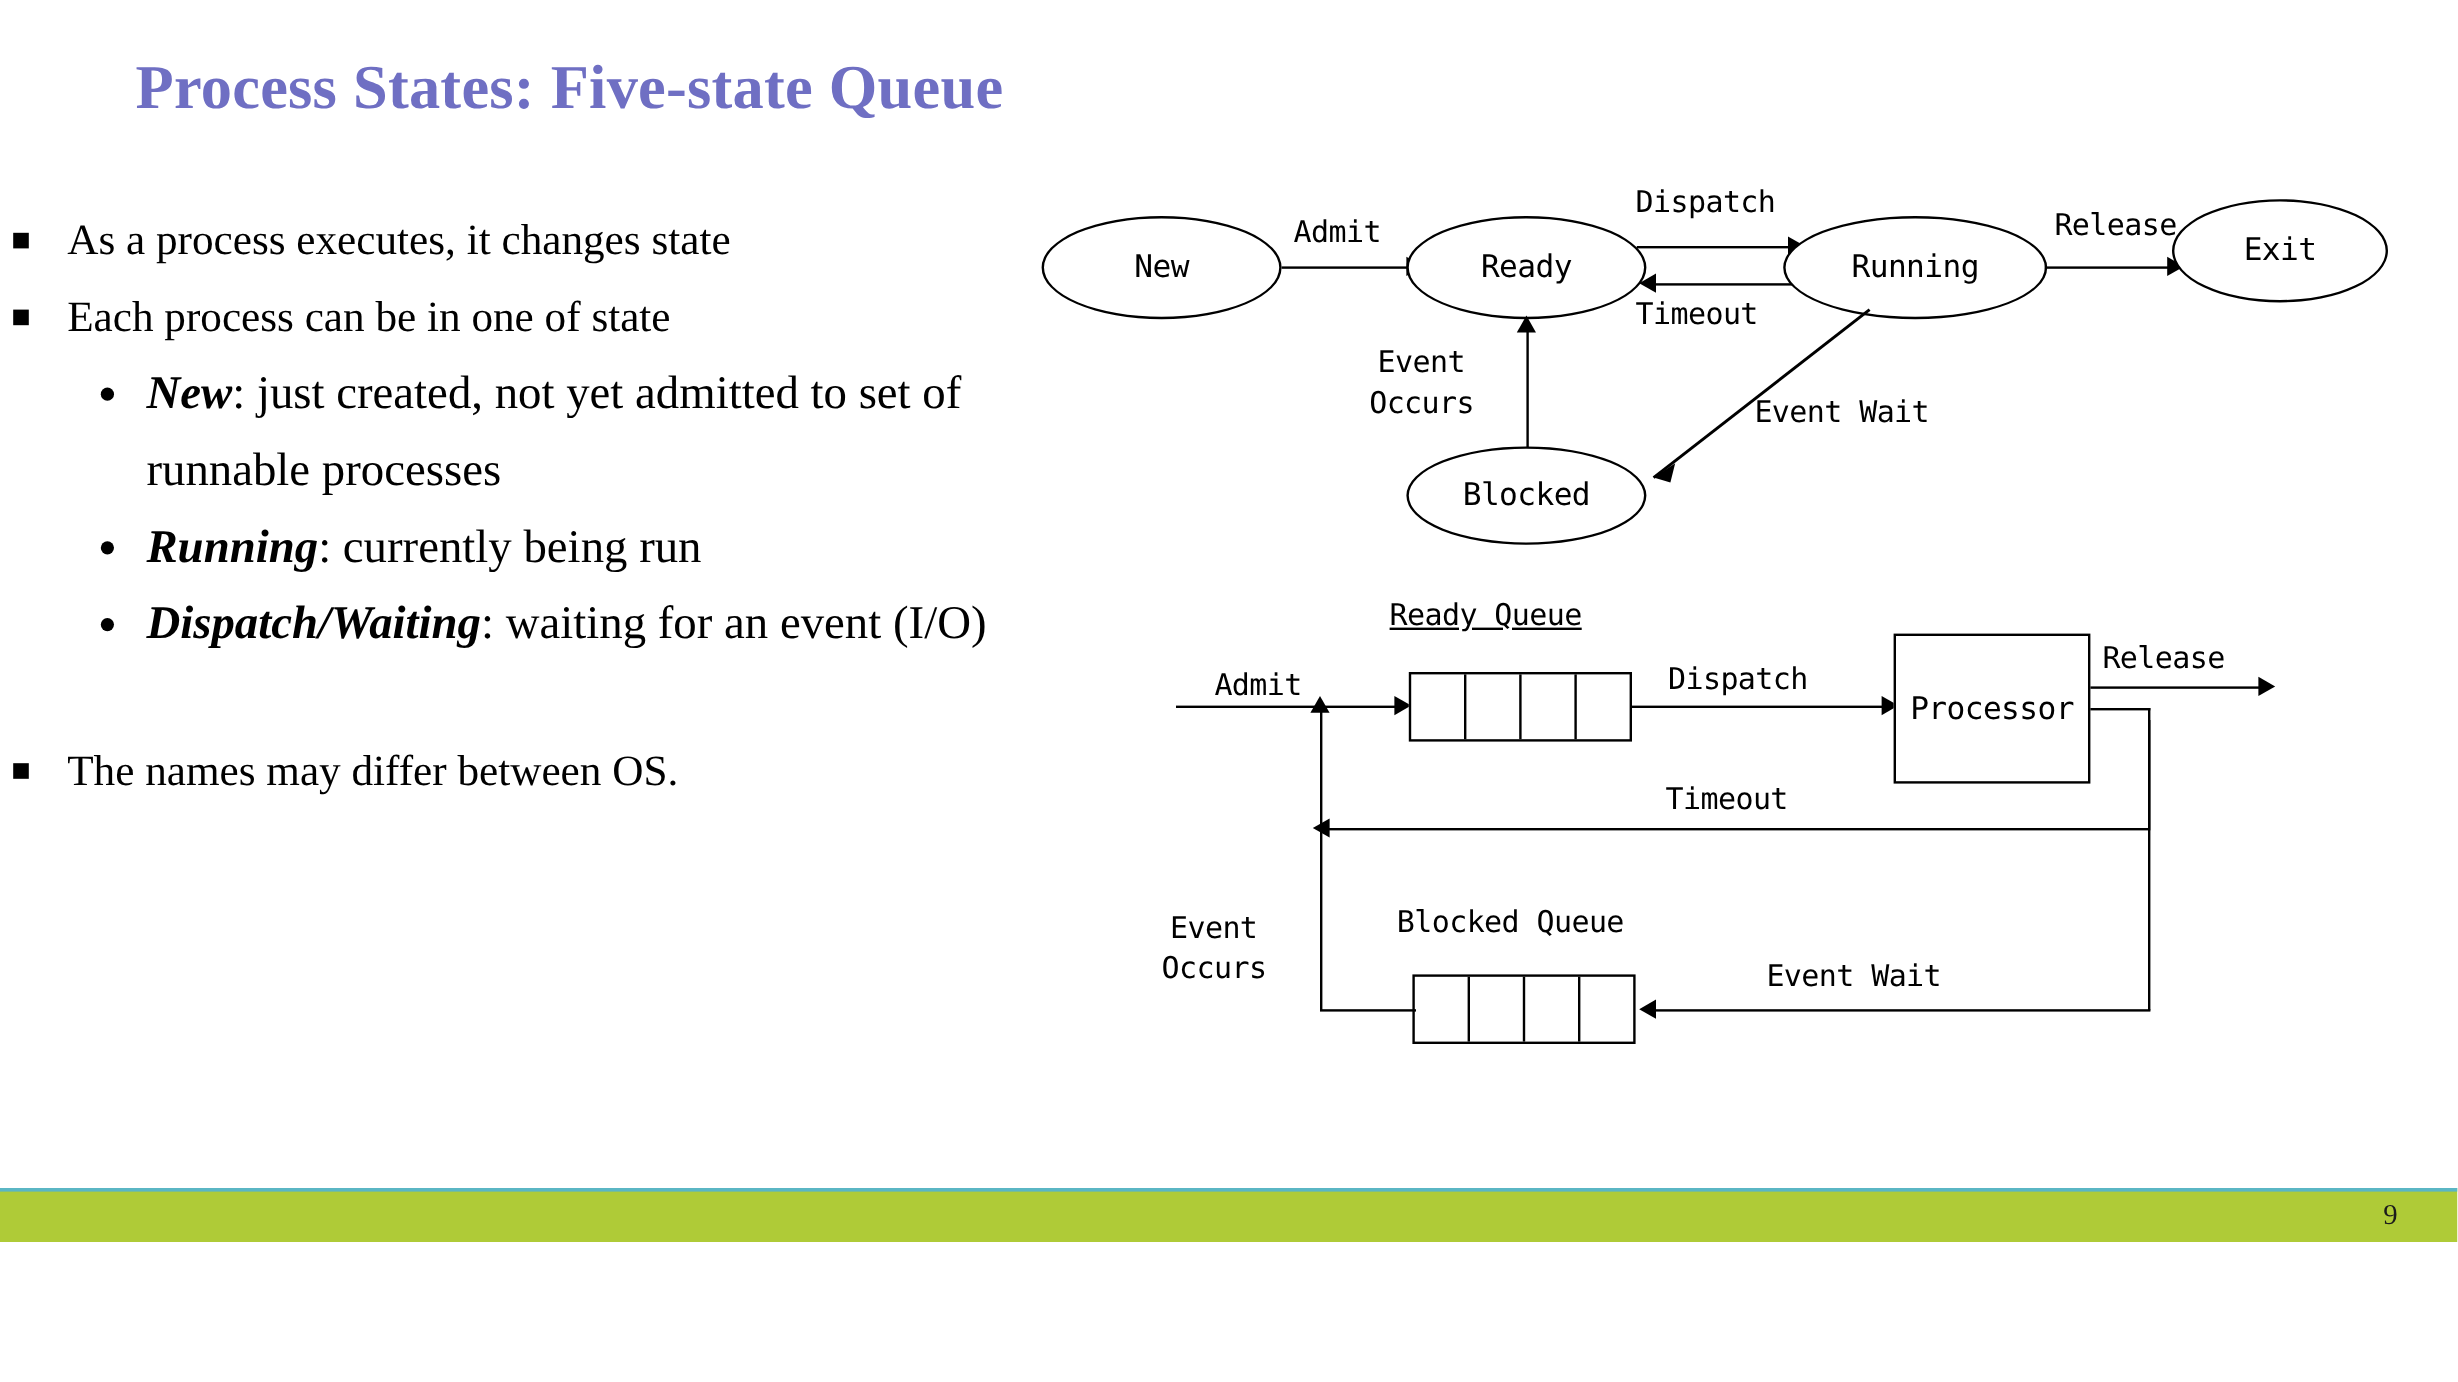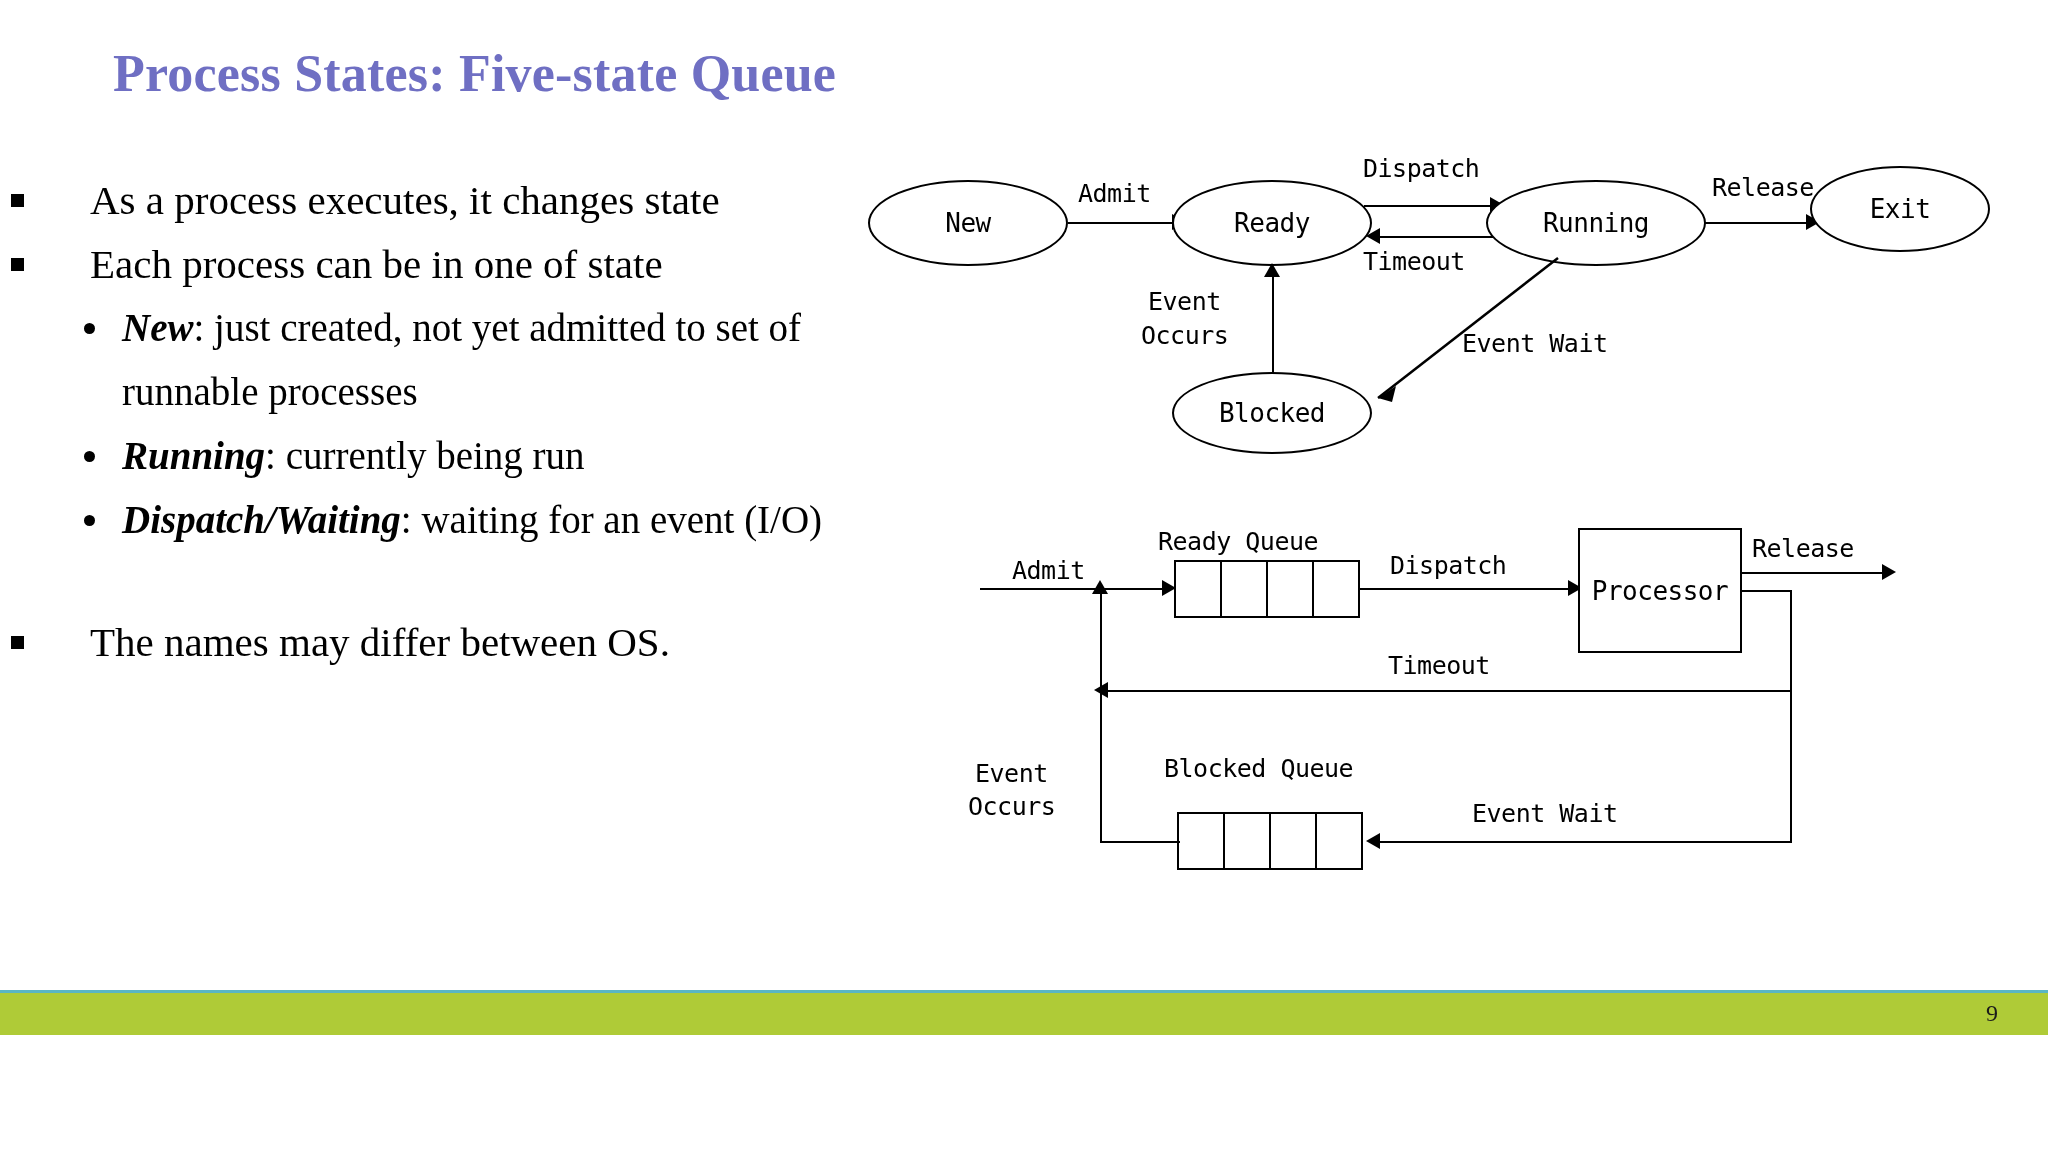--- a/index.html
+++ b/index.html
@@ -31,22 +31,22 @@
 
   
   #body-text {
     position: absolute;
     left: 0px;
     top: 168px;
     width: 880px;
   }
   .lvl1 {
     position: relative;
-    padding-left: 90px;
-    font-size: 41px;
+    padding-left: 56px;
+    font-size: 36px;
     line-height: 64px;
     color: #000000;
     margin: 0 0 0 0;
   }
   .lvl1 > .sq {
     position: absolute;
     left: 11px;
     top: 26px;
     width: 13px;
     height: 13px;
@@ -255,21 +255,21 @@
       <span>Blocked</span>
     </div>
   </div>
 
   <div>
 
     <div class="dlabel" style="left:1012px; top:557px;">Admit</div>
     <div class="hline" style="left:980px; top:588px; width:190px;"></div>
     <div class="arrow-r" style="left:1162px; top:580px;"></div>
 
-    <div class="dlabel" style="left:1158px; top:528px;">Ready Queue</div>
+    <div class="dlabel" style="left:1158px; top:499px;text-decoration:underline;">Ready Queue</div>
     <div class="qbox" style="left:1174px; top:560px; width:186px; height:58px;">
       <div class="cell"></div>
       <div class="cell"></div>
       <div class="cell"></div>
       <div class="cell"></div>
     </div>
 
     <div class="dlabel" style="left:1390px; top:552px;">Dispatch</div>
     <div class="hline" style="left:1360px; top:588px; width:216px;"></div>
     <div class="arrow-r" style="left:1568px; top:580px;"></div>

